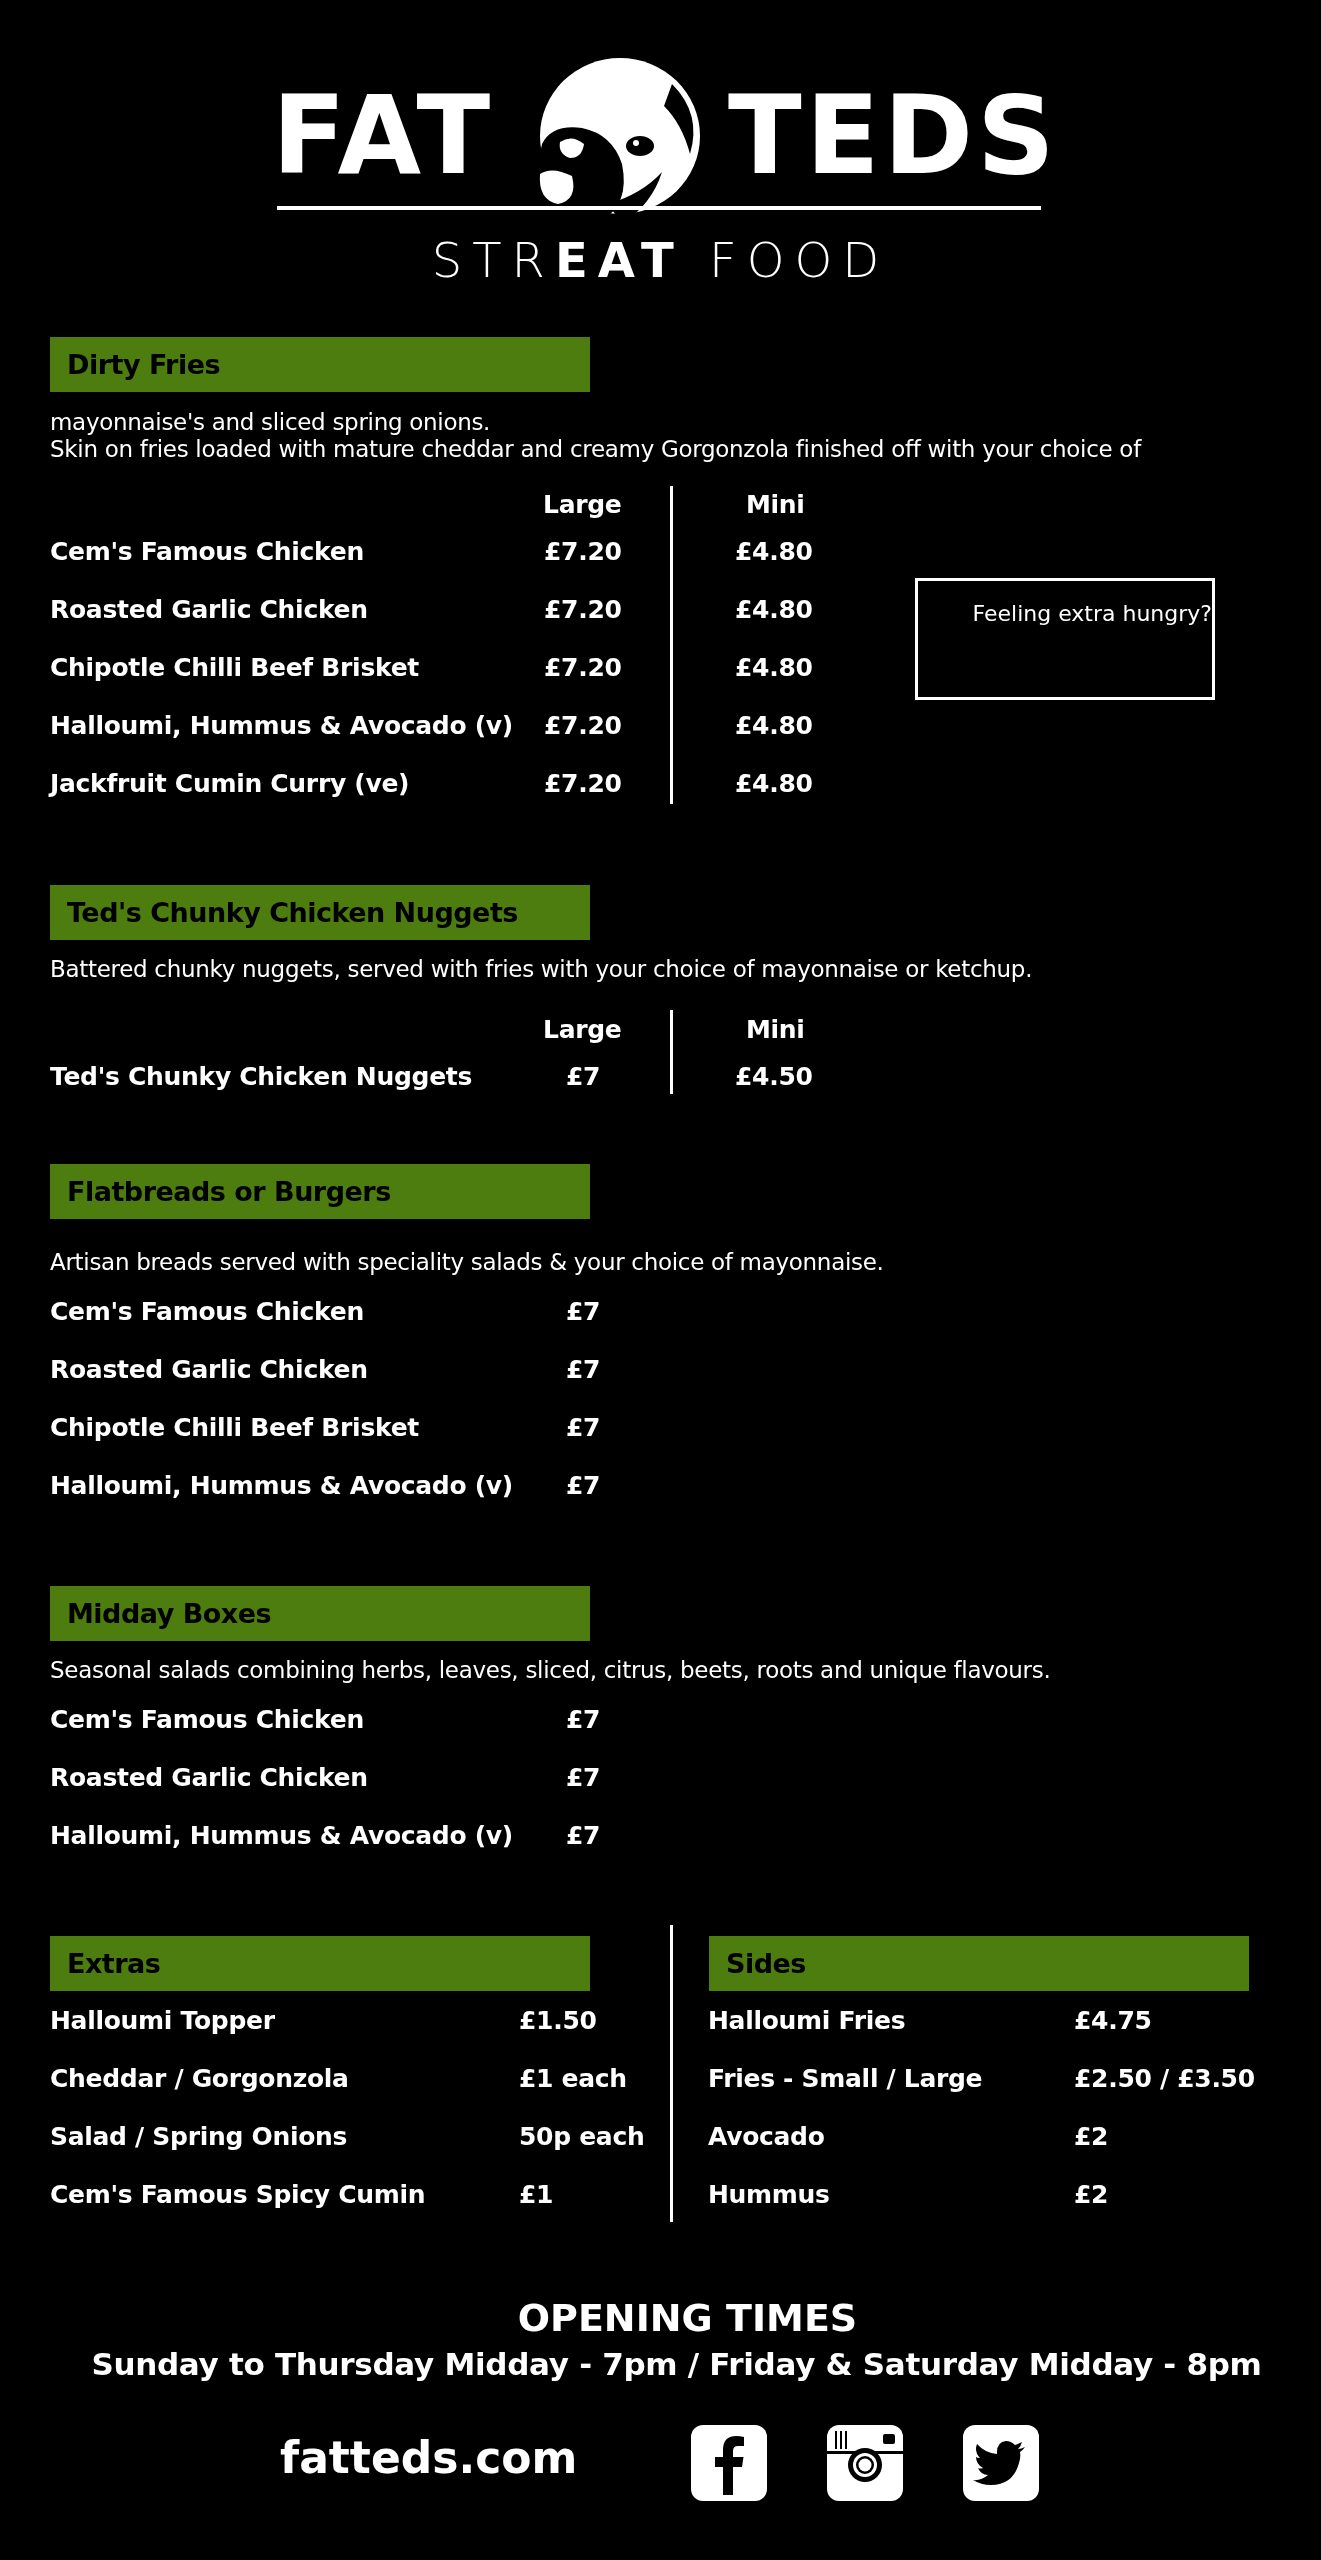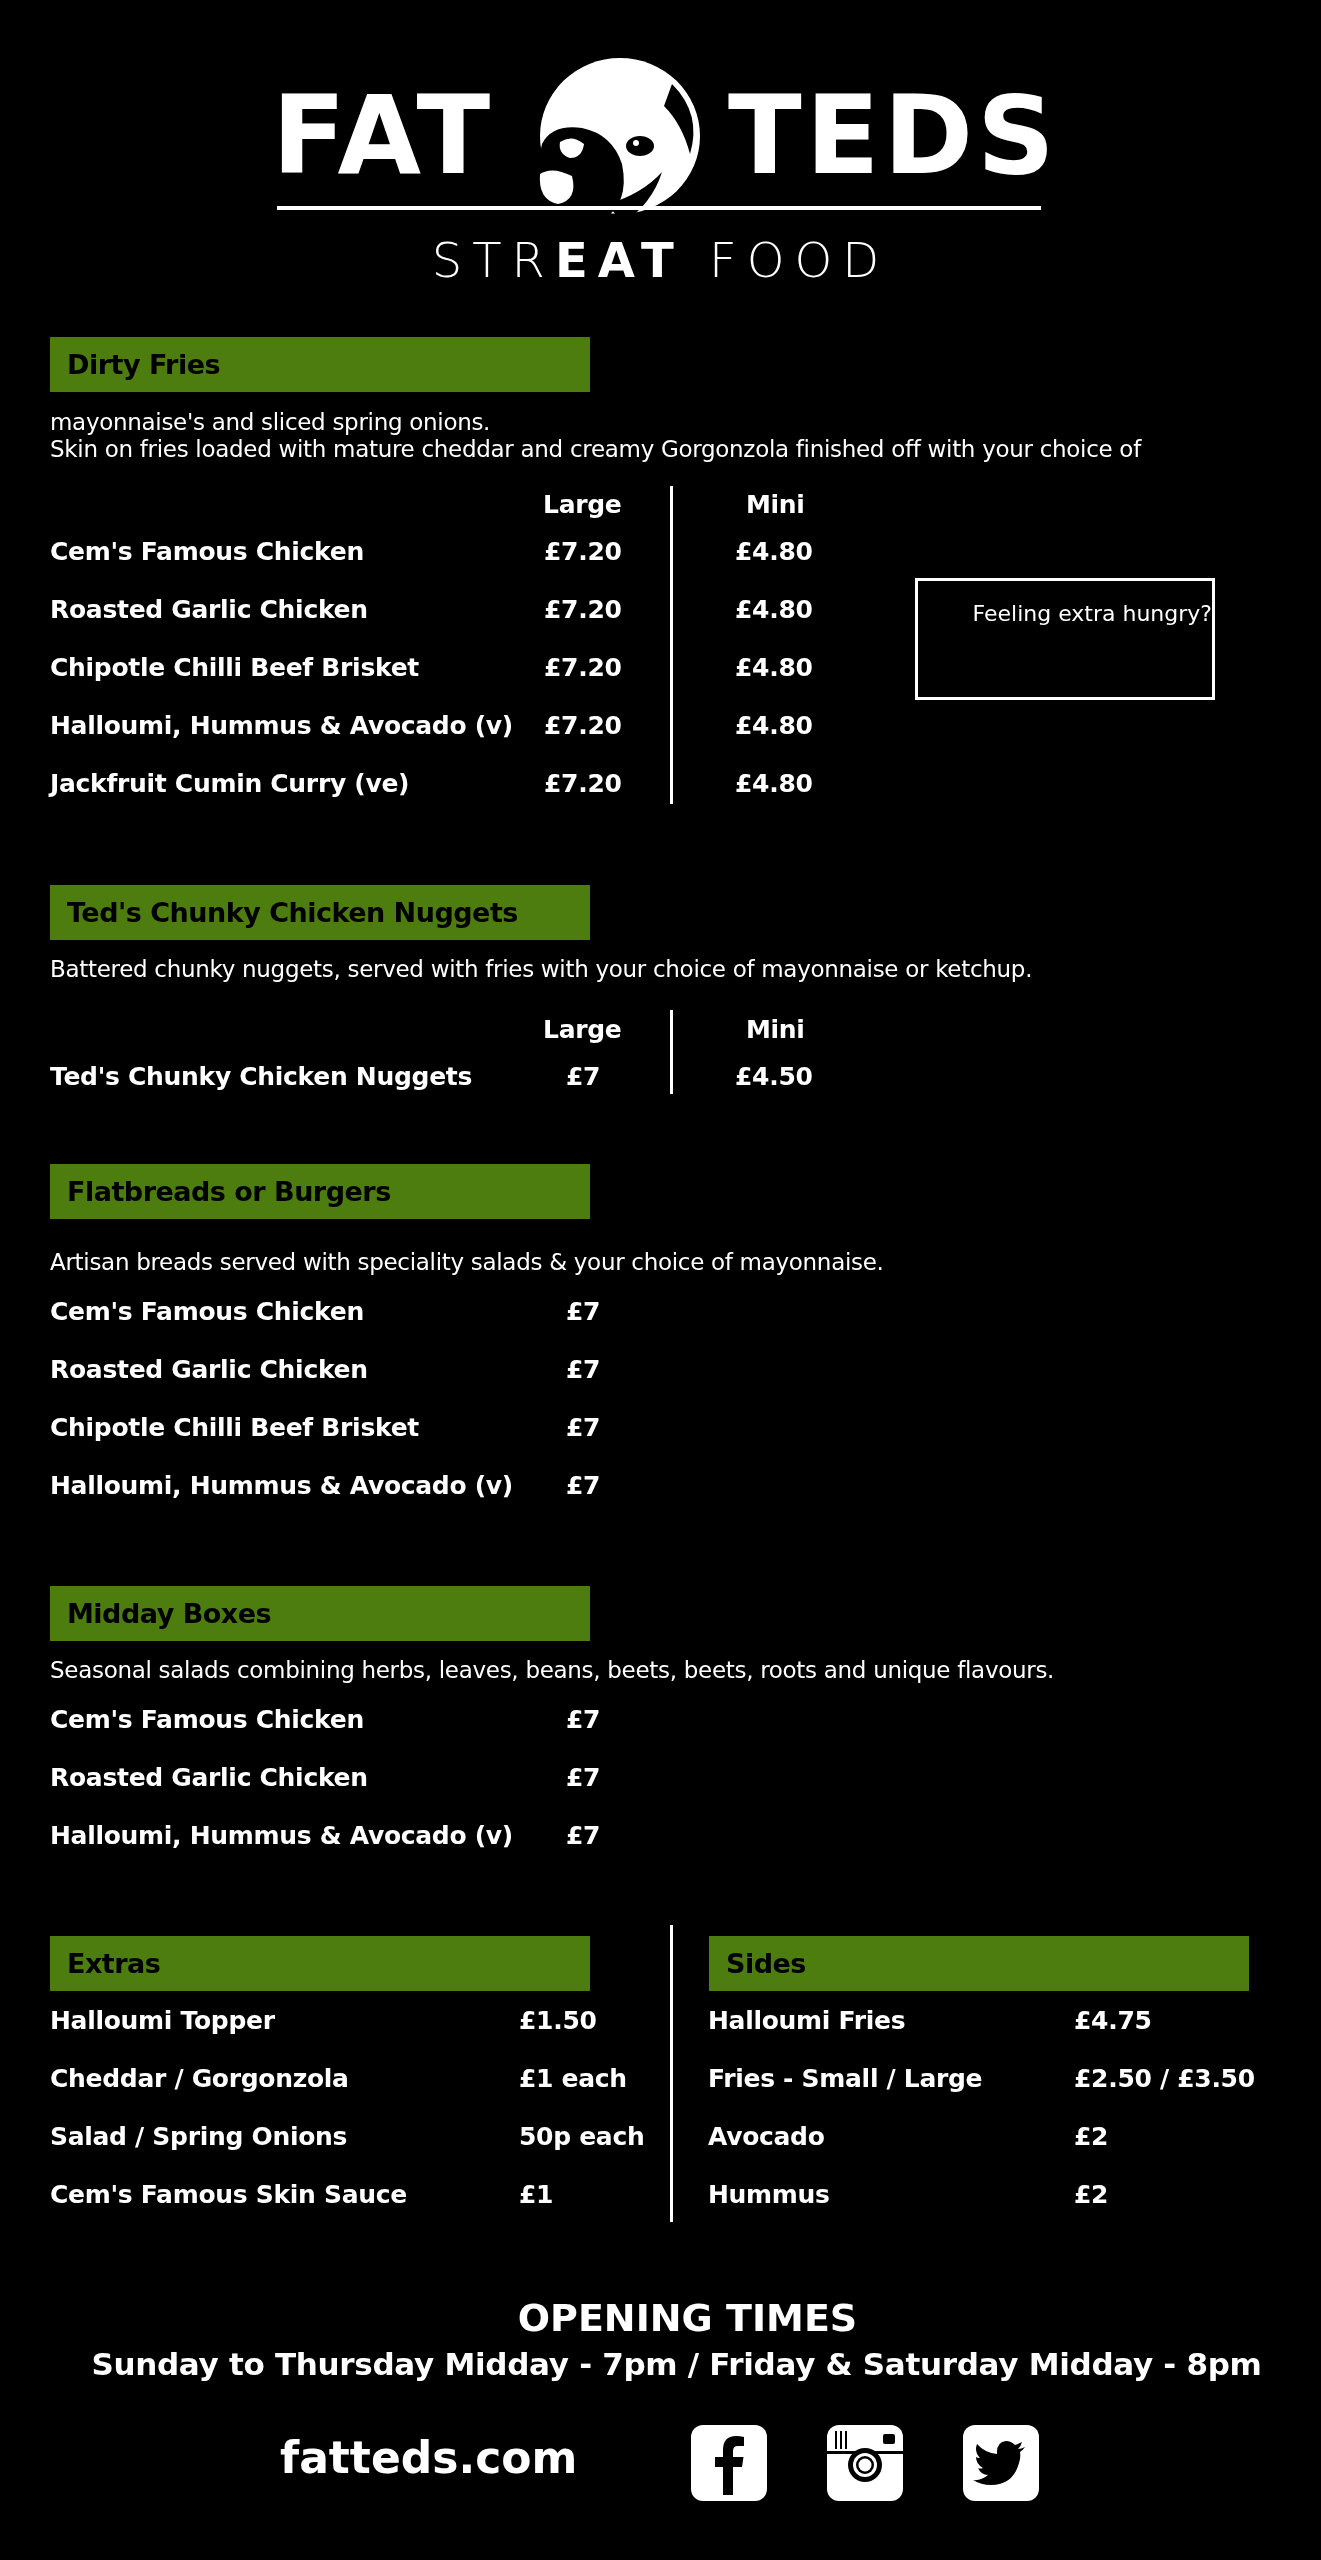--- a/index.html
+++ b/index.html
@@ -143,38 +143,38 @@
   <div class="item" style="top:1355px">Roasted Garlic Chicken</div>
   <div class="price" style="left:566px;top:1355px">£7</div>
   <div class="item" style="top:1413px">Chipotle Chilli Beef Brisket</div>
   <div class="price" style="left:566px;top:1413px">£7</div>
   <div class="item" style="top:1471px">Halloumi, Hummus &amp; Avocado (v)</div>
   <div class="price" style="left:566px;top:1471px">£7</div>
 </section>
 
 <section>
   <div class="sec-head" style="top:1586px">Midday Boxes</div>
-  <div class="desc" style="top:1657px">Seasonal salads combining herbs, leaves, beans, beets, beets, roots and unique flavours.</div>
+  <div class="desc" style="top:1657px">Seasonal salads combining herbs, leaves, sliced, citrus, beets, roots and unique flavours.</div>
   <div class="item" style="top:1705px">Cem's Famous Chicken</div>
   <div class="price" style="left:566px;top:1705px">£7</div>
   <div class="item" style="top:1763px">Roasted Garlic Chicken</div>
   <div class="price" style="left:566px;top:1763px">£7</div>
   <div class="item" style="top:1821px">Halloumi, Hummus &amp; Avocado (v)</div>
   <div class="price" style="left:566px;top:1821px">£7</div>
 </section>
 
 <section>
   <div class="sec-head" style="top:1936px">Extras</div>
   <div class="item" style="top:2006px">Halloumi Topper</div>
   <div class="price" style="left:519px;top:2006px">£1.50</div>
   <div class="item" style="top:2064px">Cheddar / Gorgonzola</div>
   <div class="price" style="left:519px;top:2064px">£1 each</div>
   <div class="item" style="top:2122px">Salad / Spring Onions</div>
   <div class="price" style="left:519px;top:2122px">50p each</div>
-  <div class="item" style="top:2180px">Cem's Famous Skin Sauce</div>
+  <div class="item" style="top:2180px">Cem's Famous Spicy Cumin</div>
   <div class="price" style="left:519px;top:2180px">£1</div>
 </section>
 
 <div class="vline" style="left:670px;top:1925px;height:297px"></div>
 
 <section>
   <div class="sec-head" style="top:1936px;left:709px;width:540px">Sides</div>
   <div class="item" style="left:708px;top:2006px">Halloumi Fries</div>
   <div class="price" style="left:1074px;top:2006px">£4.75</div>
   <div class="item" style="left:708px;top:2064px">Fries - Small / Large</div>

